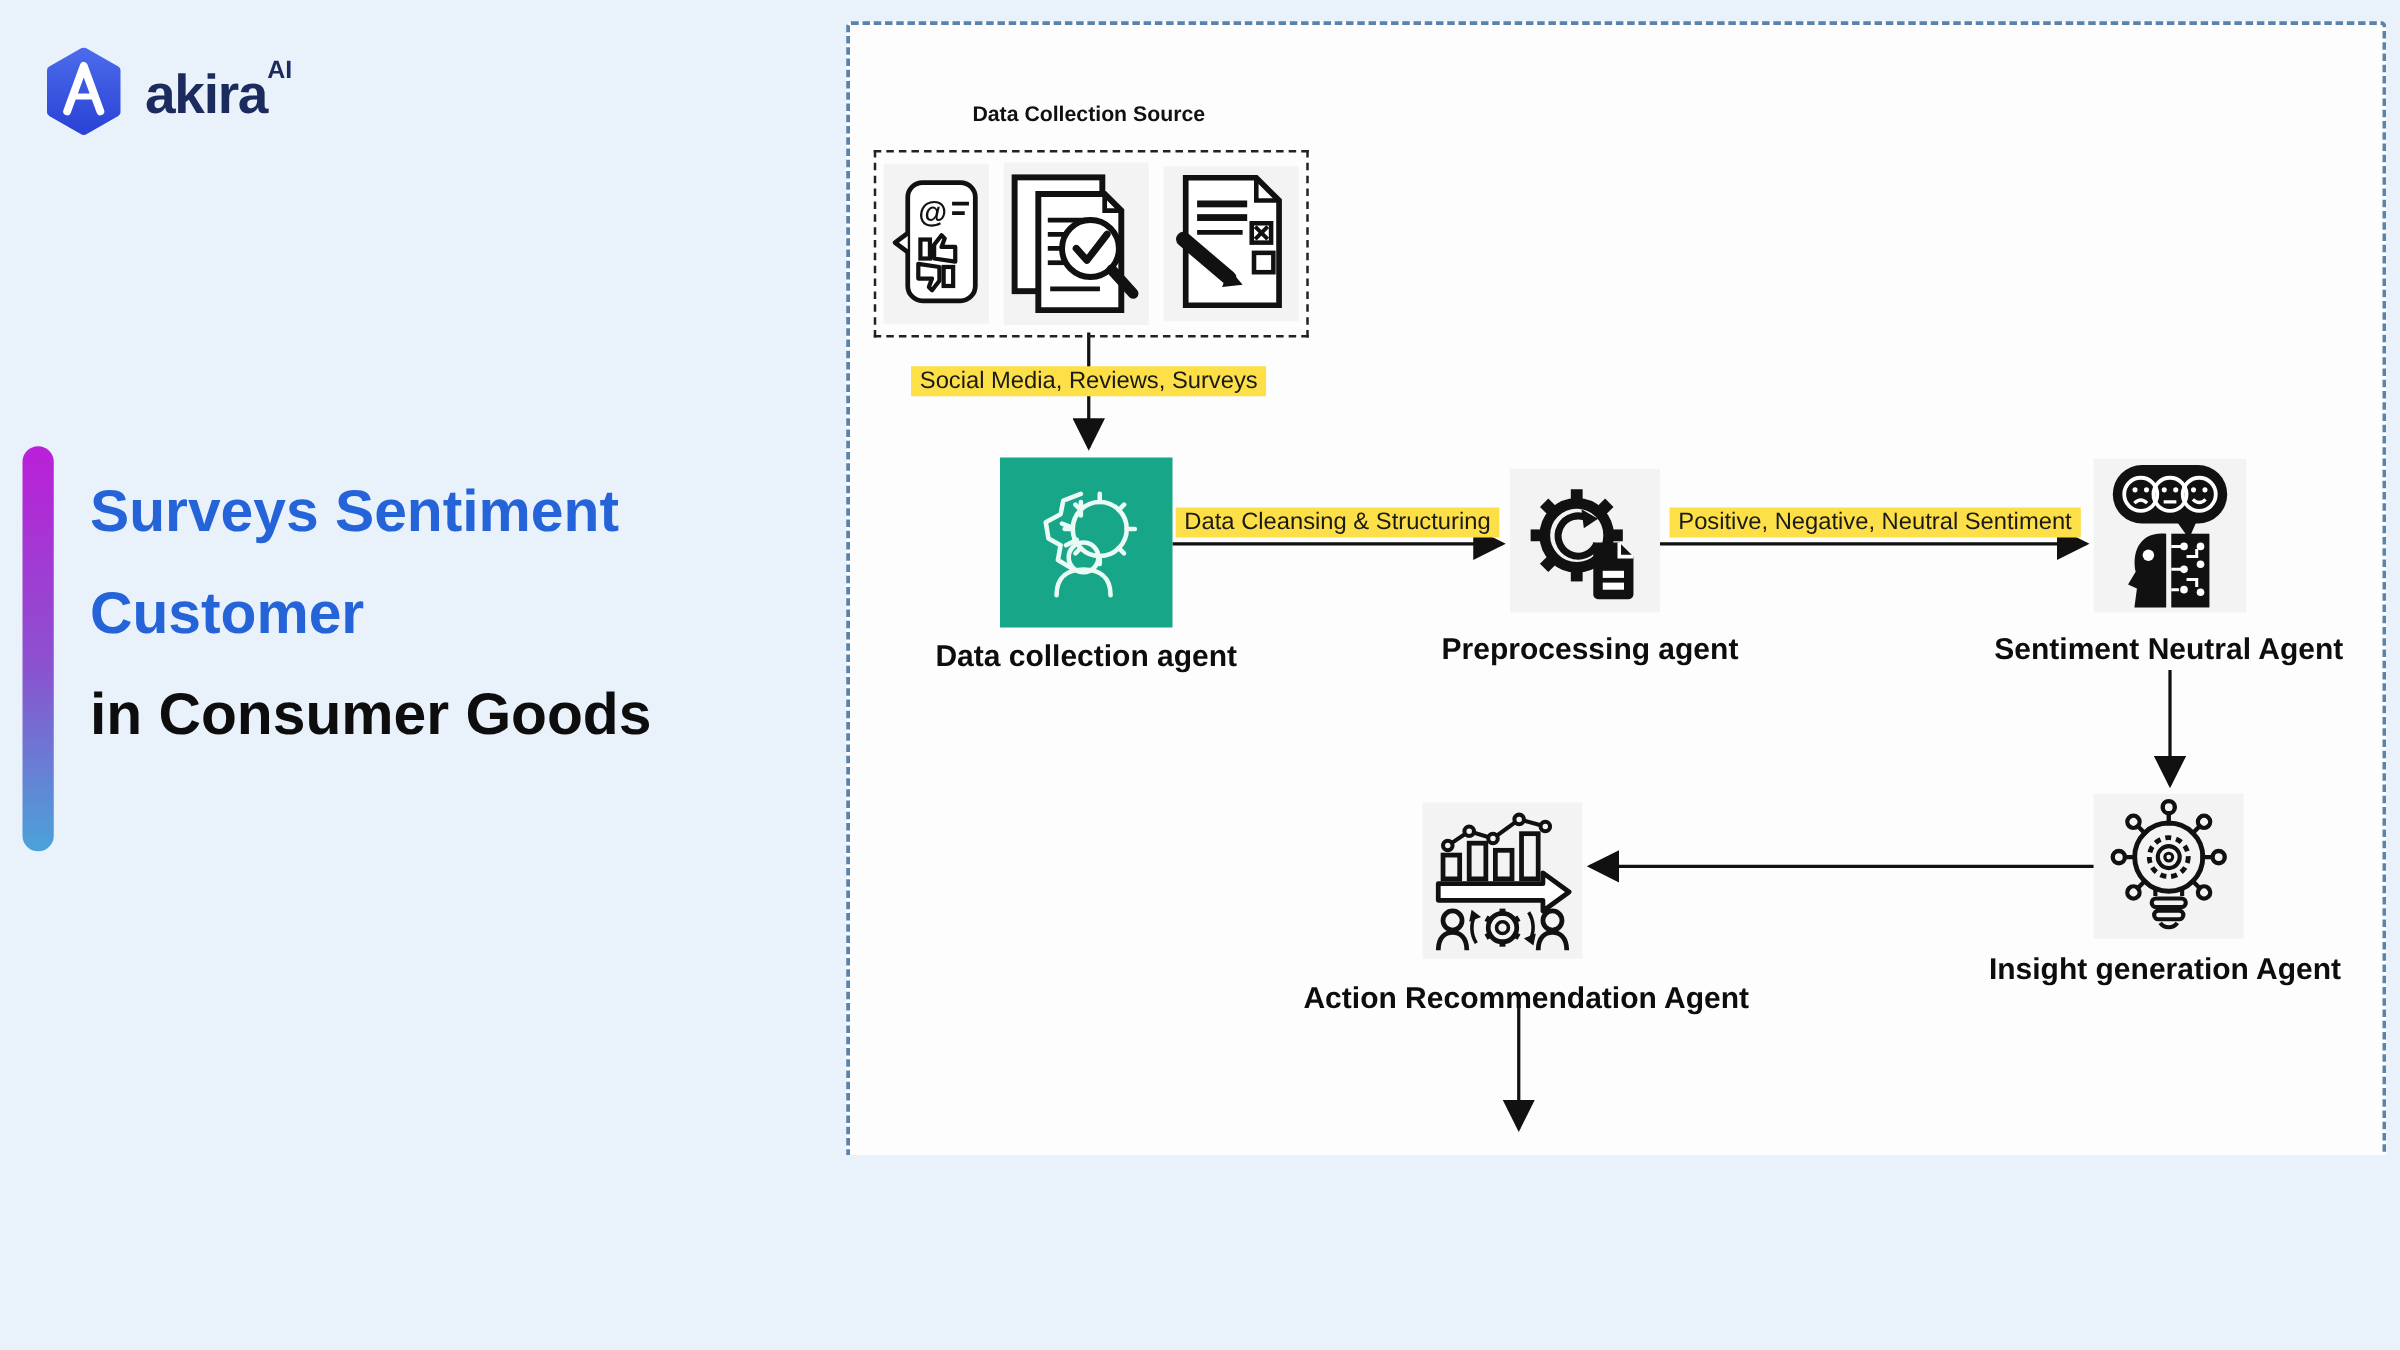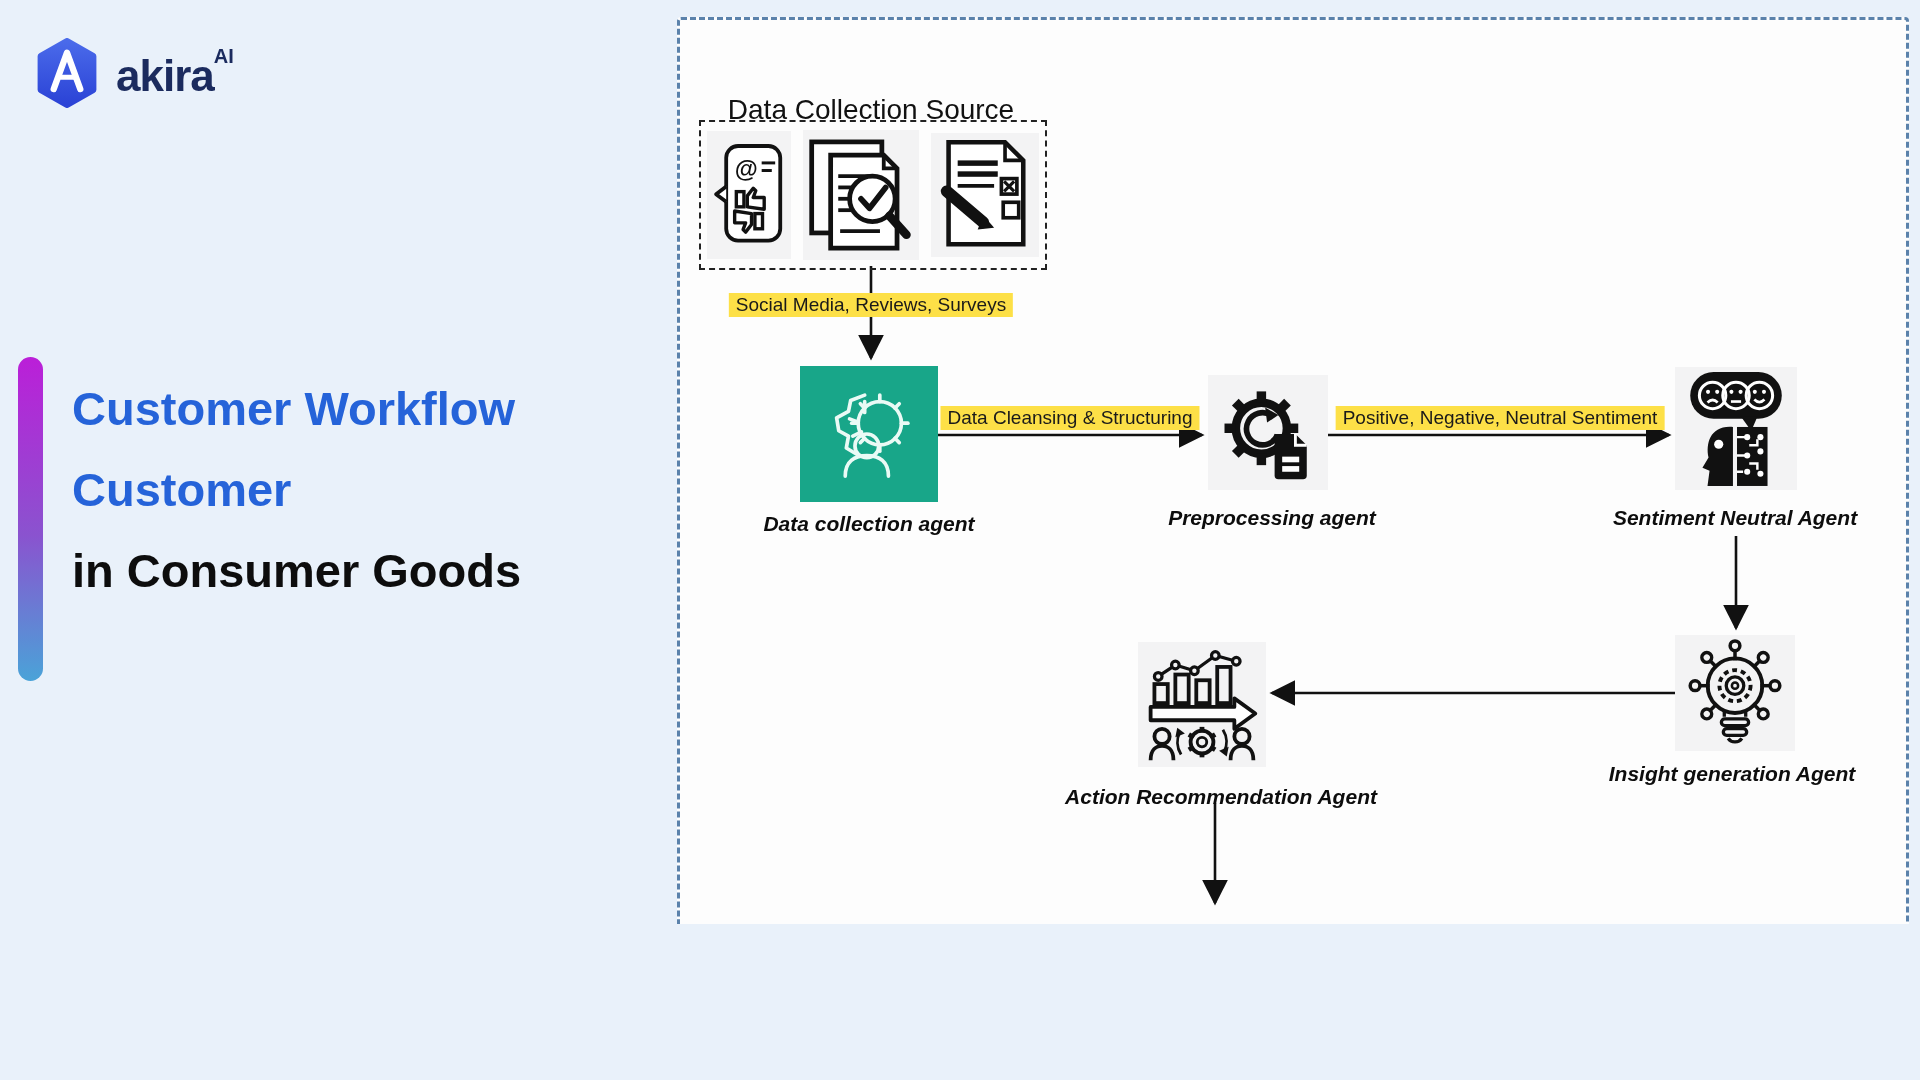--- a/index.html
+++ b/index.html
@@ -15,37 +15,37 @@
   
   .accent-bar{position:absolute;left:18px;top:357px;width:25px;height:324px;border-radius:13px;
     background:linear-gradient(180deg,#bb1fd8 0%,#8a53cf 55%,#4aa3d8 100%);}
   .title{position:absolute;left:72px;top:368px;font-size:47px;font-weight:bold;line-height:81px;color:#0d0d0d;}
   .title .blue{color:#2563d9;}
 
   
   .container{position:absolute;left:677px;top:17px;width:1226px;height:1009px;background:#fdfdfd;
     border:3px dashed #5b82ab;border-radius:4px;}
   .abs{position:absolute;}
-  .src-title{left:0px;top:62px;width:382px;text-align:center;font-size:28px;font-weight:normal;color:#111;margin-top:12px;}
+  .src-title{left:0px;top:62px;width:382px;text-align:center;font-size:17px;font-weight:bold;color:#111;}
   .src-box{left:19px;top:100px;width:344px;height:146px;border:2.5px dashed #222;
     display:flex;align-items:center;justify-content:center;gap:12px;}
   .tile{background:#f3f3f4;display:flex;align-items:center;justify-content:center;}
   .src-tile1{width:84px;height:128px;}
   .src-tile2{width:116px;height:130px;}
   .src-tile3{width:108px;height:124px;}
 
   .node-green{left:120px;top:346px;width:138px;height:136px;background:#18a689;
     display:flex;align-items:center;justify-content:center;}
   .node-tile{display:flex;align-items:center;justify-content:center;background:#f3f3f4;}
   .tile-preproc{left:528px;top:355px;width:120px;height:115px;}
   .tile-sentiment{left:995px;top:347px;width:122px;height:123px;}
   .tile-insight{left:995px;top:615px;width:120px;height:116px;}
   .tile-action{left:458px;top:622px;width:128px;height:125px;}
 
-  .node-label{font-size:21px;font-weight:bold;color:#0d0d0d;white-space:nowrap;transform:translateX(-50%);font-style:italic;}
+  .node-label{font-size:24px;font-weight:bold;color:#0d0d0d;white-space:nowrap;transform:translateX(-50%);}
   .edge-label{font-size:19px;color:#1a1a1a;white-space:nowrap;transform:translateX(-50%);
     background:#fde047;padding:1px 7px;}
 
   .out-box{left:366px;top:890px;width:356px;height:78px;border:2.5px dashed #222;
     display:flex;align-items:center;justify-content:center;}
   .out-box span{font-size:19px;color:#1a1a1a;}
 
   .arrows{left:0;top:0;width:1226px;height:1009px;pointer-events:none;}
 </style>
 </head>
@@ -63,21 +63,21 @@
       </defs>
       <polygon points="50,5 87,26 87,74 50,95 13,74 13,26" fill="url(#lg)" stroke="url(#lg)" stroke-width="10" stroke-linejoin="round"></polygon>
       <path d="M31 73 L50 21 L69 73" fill="none" stroke="#fff" stroke-width="9" stroke-linecap="round" stroke-linejoin="round"></path>
       <path d="M41 56 L60 56" fill="none" stroke="#fff" stroke-width="7" stroke-linecap="round"></path>
     </svg>
     <div class="brand"><span>akira</span><sup>AI</sup></div>
   </div>
 
   <div class="accent-bar"></div>
   <div class="title">
-    <div class="blue">Customer Workflow</div>
+    <div class="blue">Surveys Sentiment</div>
     <div class="blue">Customer</div>
     <div>in Consumer Goods</div>
   </div>
 
   <div class="container">
 
     <svg class="abs arrows" viewBox="0 0 1226 1009">
       <defs>
         <marker id="ah" markerWidth="11" markerHeight="10" refX="9" refY="5" orient="auto">
           <path d="M0,0 L10,5 L0,10 z" fill="#111"></path>

